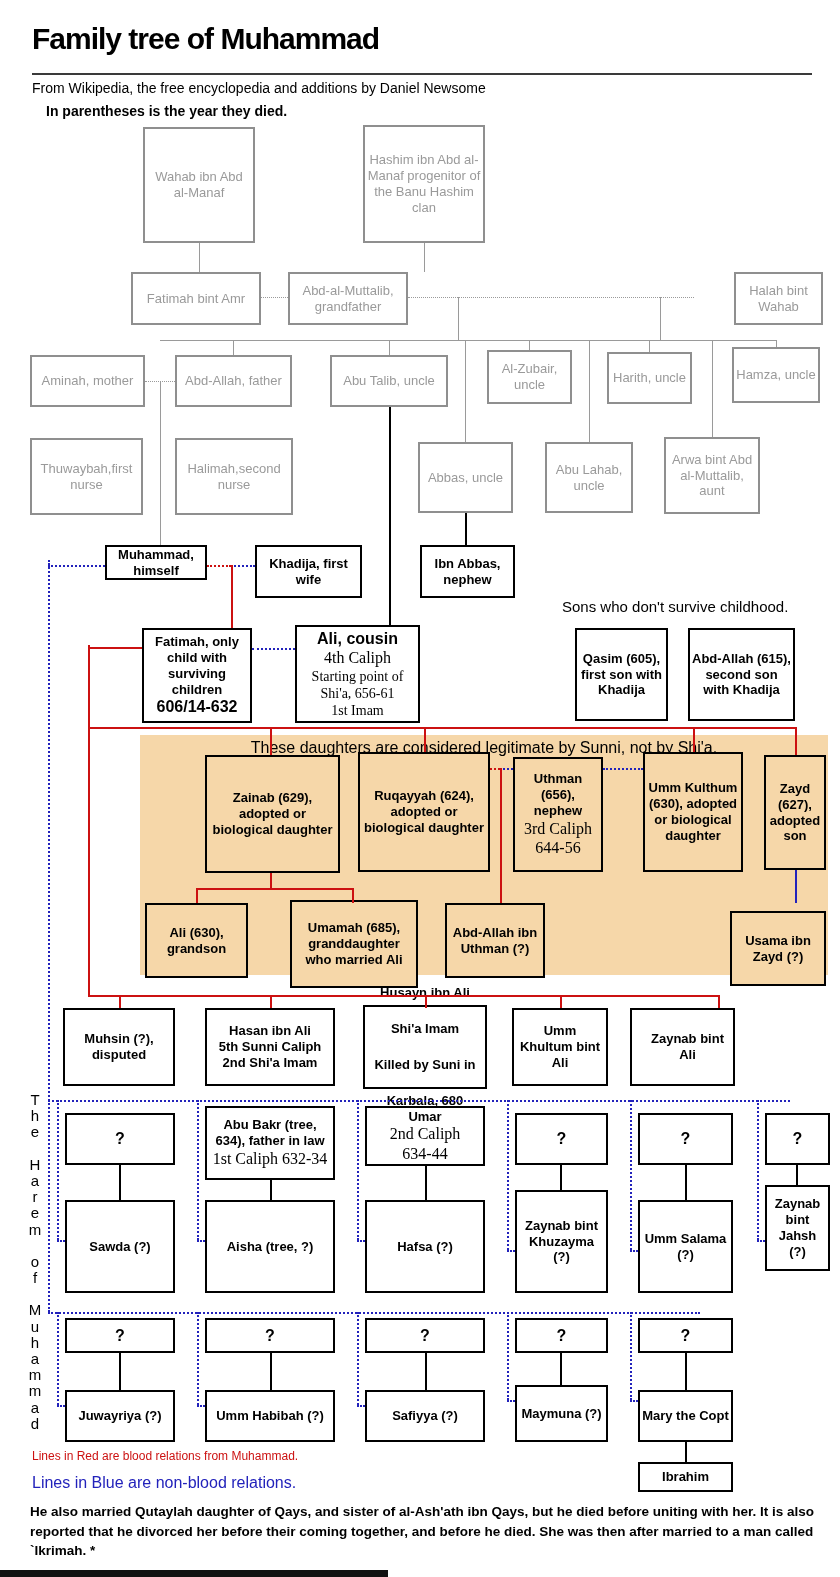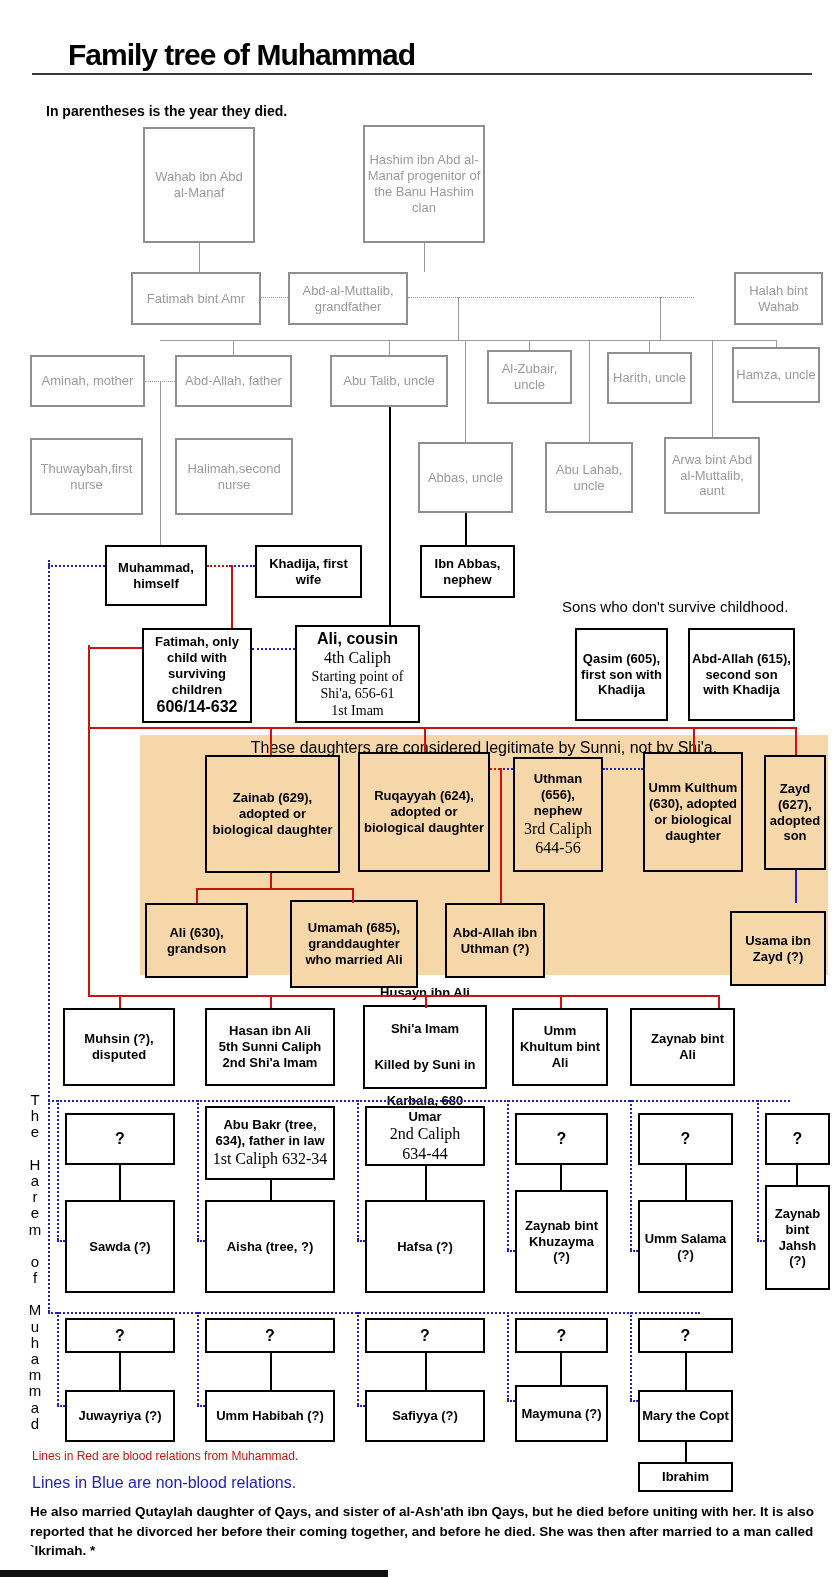--- a/index.html
+++ b/index.html
@@ -20,40 +20,41 @@
   .ln{position:absolute;}
   .h-sol{border-top-style:solid;}
   .h-dot{border-top-style:dotted;}
   .v-sol{border-left-style:solid;}
   .v-dot{border-left-style:dotted;}
   .col-g{border-color:#9a9a9a;}
   .col-k{border-color:#000;}
   .col-r{border-color:#cc1111;}
   .col-b{border-color:#2222bb;}
   
-  #page-title{left:32px;top:38px;font-size:30px;font-weight:bold;letter-spacing:-1px;margin-left:36px;}
+  #page-title{left:32px;top:22px;font-size:30px;font-weight:bold;letter-spacing:-1px;}
   #title-rule{left:32px;top:73px;width:780px;border-top:2px solid #3a3a3a;}
   #page-subtitle{left:32px;top:80px;font-size:14px;}
   #page-note{left:46px;top:103px;font-size:14px;font-weight:bold;}
   #sons-note{left:562px;top:598px;font-size:15px;}
   #orange-panel{left:140px;top:735px;width:688px;height:240px;background:#f6d7a9;}
   #orange-note{left:142px;top:739px;width:684px;text-align:center;font-size:16px;}
   #harem-label{left:24px;top:1092px;width:22px;font-size:15px;line-height:1.08;text-align:center;
                white-space:pre-line;}
   #legend-red{left:32px;top:1449px;font-size:12px;color:#cc1111;}
   #legend-blue{left:32px;top:1474px;font-size:16px;color:#2222bb;}
   #footnote{left:30px;top:1502px;width:802px;font-size:13.5px;font-weight:bold;line-height:1.45;}
   #bottom-bar{left:0;top:1570px;width:388px;height:7px;background:#111;}
 </style>
 </head>
 <body>
 
 <div id="stage">
   <div class="abs" id="page-title">Family tree of Muhammad</div>
   <div class="abs" id="title-rule"></div>
+  <div class="abs" id="page-subtitle">From Wikipedia, the free encyclopedia and additions by Daniel Newsome</div>
   <div class="abs" id="page-note">In parentheses is the year they died.</div>
 
   <div class="abs" id="orange-panel"></div>
   <div class="abs" id="orange-note">These daughters are considered legitimate by Sunni, not by Shi'a.</div>
   <div class="abs" id="sons-note">Sons who don't survive childhood.</div>
 
   <div id="diagram">
       <div class="node t-gray" style="left: 143px; top: 127px; width: 112px; height: 116px;">
         <div>Wahab ibn Abd al-Manaf</div>
       </div>
@@ -95,21 +96,21 @@
       </div>
       <div class="node t-gray" style="left: 418px; top: 442px; width: 95px; height: 71px;">
         <div>Abbas, uncle</div>
       </div>
       <div class="node t-gray" style="left: 545px; top: 442px; width: 88px; height: 71px;">
         <div>Abu Lahab, uncle</div>
       </div>
       <div class="node t-gray" style="left: 664px; top: 437px; width: 96px; height: 77px;">
         <div>Arwa bint Abd al-Muttalib, aunt</div>
       </div>
-      <div class="node t-black" style="left: 105px; top: 545px; width: 102px; height: 61px;">
+      <div class="node t-black" style="left: 105px; top: 545px; width: 102px; height: 35px;">
         <div>Muhammad, himself</div>
       </div>
       <div class="node t-black" style="left: 255px; top: 545px; width: 107px; height: 53px;">
         <div>Khadija, first wife</div>
       </div>
       <div class="node t-black" style="left: 420px; top: 545px; width: 95px; height: 53px;">
         <div>Ibn Abbas, nephew</div>
       </div>
       <div class="node t-black" style="left: 142px; top: 628px; width: 110px; height: 95px;">
         <div>Fatimah, only child with surviving children</div>
@@ -207,21 +208,21 @@
       </div>
       <div class="node t-black" style="left: 365px; top: 1200px; width: 120px; height: 93px;">
         <div>Hafsa (?)</div>
       </div>
       <div class="node t-black" style="left: 515px; top: 1190px; width: 93px; height: 103px;">
         <div>Zaynab bint Khuzayma (?)</div>
       </div>
       <div class="node t-black" style="left: 638px; top: 1200px; width: 95px; height: 93px;">
         <div>Umm Salama (?)</div>
       </div>
-      <div class="node t-black" style="left: 765px; top: 1185px; width: 65px; height: 105px;">
+      <div class="node t-black" style="left: 765px; top: 1185px; width: 65px; height: 86px;">
         <div>Zaynab bint Jahsh (?)</div>
       </div>
       <div class="node t-black" style="left: 65px; top: 1318px; width: 110px; height: 35px;">
         <div class="c-q">?</div>
       </div>
       <div class="node t-black" style="left: 205px; top: 1318px; width: 130px; height: 35px;">
         <div class="c-q">?</div>
       </div>
       <div class="node t-black" style="left: 365px; top: 1318px; width: 120px; height: 35px;">
         <div class="c-q">?</div>

